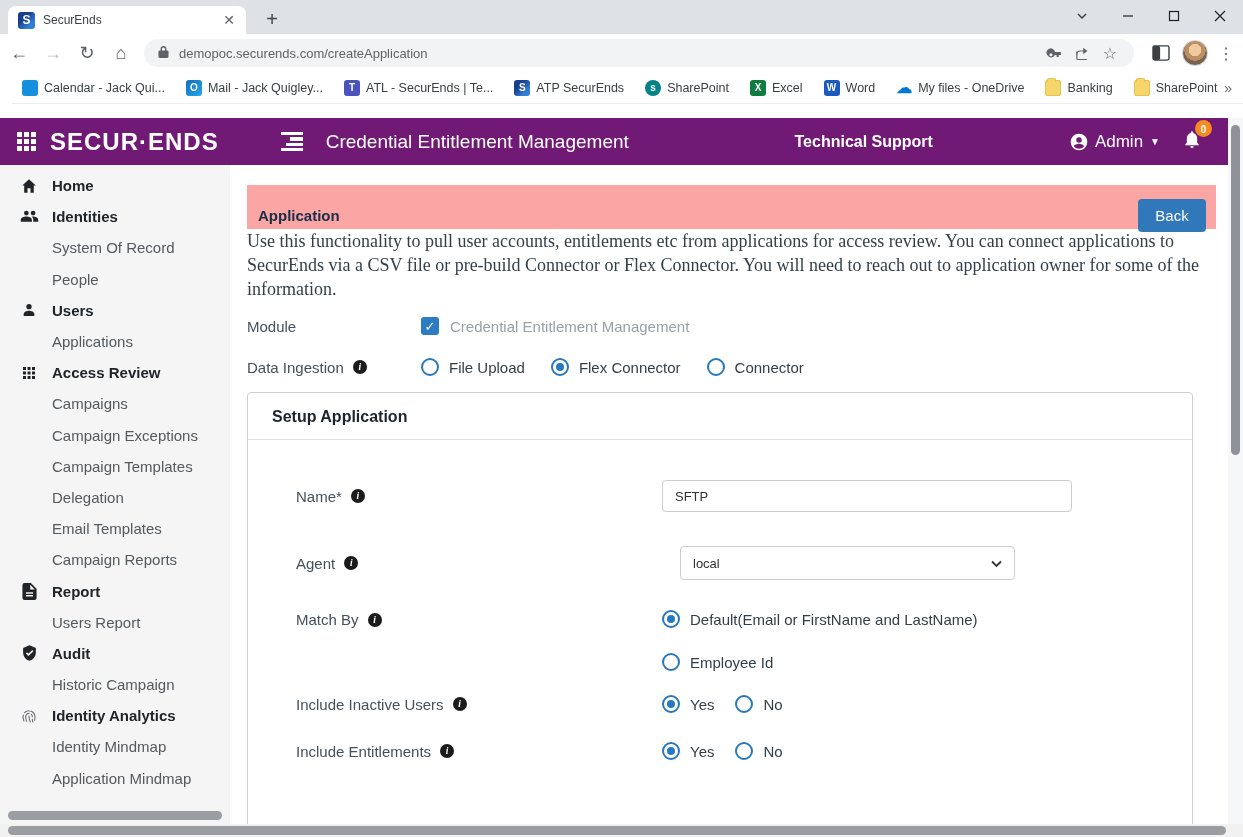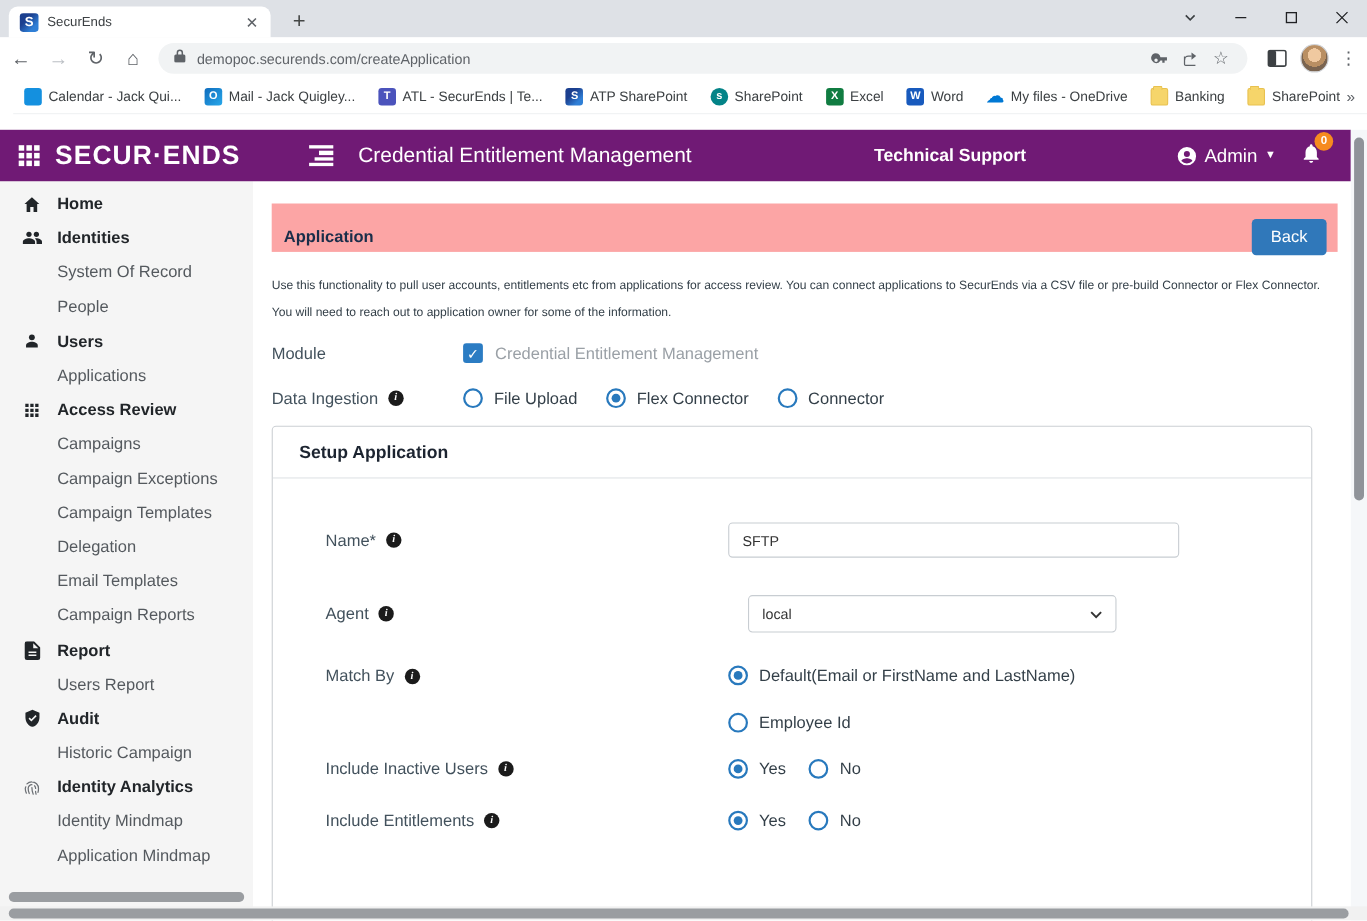--- a/index.html
+++ b/index.html
@@ -67,21 +67,21 @@
   .sidebar { width:230px; height:100%; background:#f5f5f5; padding-top:5px; overflow:hidden; position:relative; }
   .side-item { height:31.2px; display:flex; align-items:center; font-size:15px; color:#54595e; cursor:pointer; }
   .si-icon { width:20px; margin-left:19px; margin-right:13px; display:flex; align-items:center; justify-content:center; color:#212529; }
   .side-item.bold .si-label { font-weight:bold; color:#212529; }
   .side-h-scroll { position:absolute; left:8px; bottom:17px; width:214px; height:9px; background:#9a9da1; border-radius:5px; }
 
   .main { flex:1; background:#fff; padding:20px 12px 0 17px; position:relative; }
   .pagebar { width:969px; height:44px; background:#fca5a5; display:flex; align-items:center; padding:16px 10px 0 11px;justify-content:flex-end; }
   .pagebar-title { font-size:15px; font-weight:bold; color:#1a2e4a; }
   .back-btn { margin-left:auto; width:68px; height:33px; background:#3078ba; color:#fff; font-size:15px; border:none; border-radius:4px; font-family:inherit; }
-  .desc { width:969px; margin-top:19px; font-size:11px; line-height:24px; color:#333f48; }
+  .desc { width:969px; font-size:18px; line-height:24px; color:#333f48;font-family:Liberation Serif, serif; }
 
   .field-row { display:flex; align-items:center; margin-top:22px; width:969px; }
   .field-label { font-size:15px; color:#42515c; display:flex; align-items:center; }
   .info-ic { width:14px; height:14px; border-radius:50%; background:#1b1b1b; color:#fff; font-size:9.5px; font-weight:bold; font-style:italic; display:inline-flex; align-items:center; justify-content:center; margin-left:9px; font-family:"Liberation Serif", serif; }
   .module-row .field-label { width:174px; }
   .checkbox { width:18px; height:18px; border-radius:3px; background:#2b7cc3; color:#fff; font-size:13px; display:flex; align-items:center; justify-content:center; margin-right:11px; }
   .muted-val { font-size:15px; color:#9aa0a6; }
 
   .radio { width:18px; height:18px; border-radius:50%; border:2px solid #2879bd; background:#fff; position:relative; flex:none; }
   .radio.checked::after { content:""; position:absolute; left:3px; top:3px; width:8px; height:8px; border-radius:50%; background:#2879bd; }
@@ -195,21 +195,21 @@
       <div class="bm">
         <span class="bm-ic ic-outlook">O</span>
         <span class="bm-label">Mail - Jack Quigley...</span>
       </div>
       <div class="bm">
         <span class="bm-ic ic-teams">T</span>
         <span class="bm-label">ATL - SecurEnds | Te...</span>
       </div>
       <div class="bm">
         <span class="bm-ic ic-securends">S</span>
-        <span class="bm-label">ATP SharePoint</span>
+        <span class="bm-label">ATP SecurEnds</span>
       </div>
       <div class="bm">
         <span class="bm-ic ic-sharepoint">s</span>
         <span class="bm-label">SharePoint</span>
       </div>
       <div class="bm">
         <span class="bm-ic ic-excel">X</span>
         <span class="bm-label">Excel</span>
       </div>
       <div class="bm">

